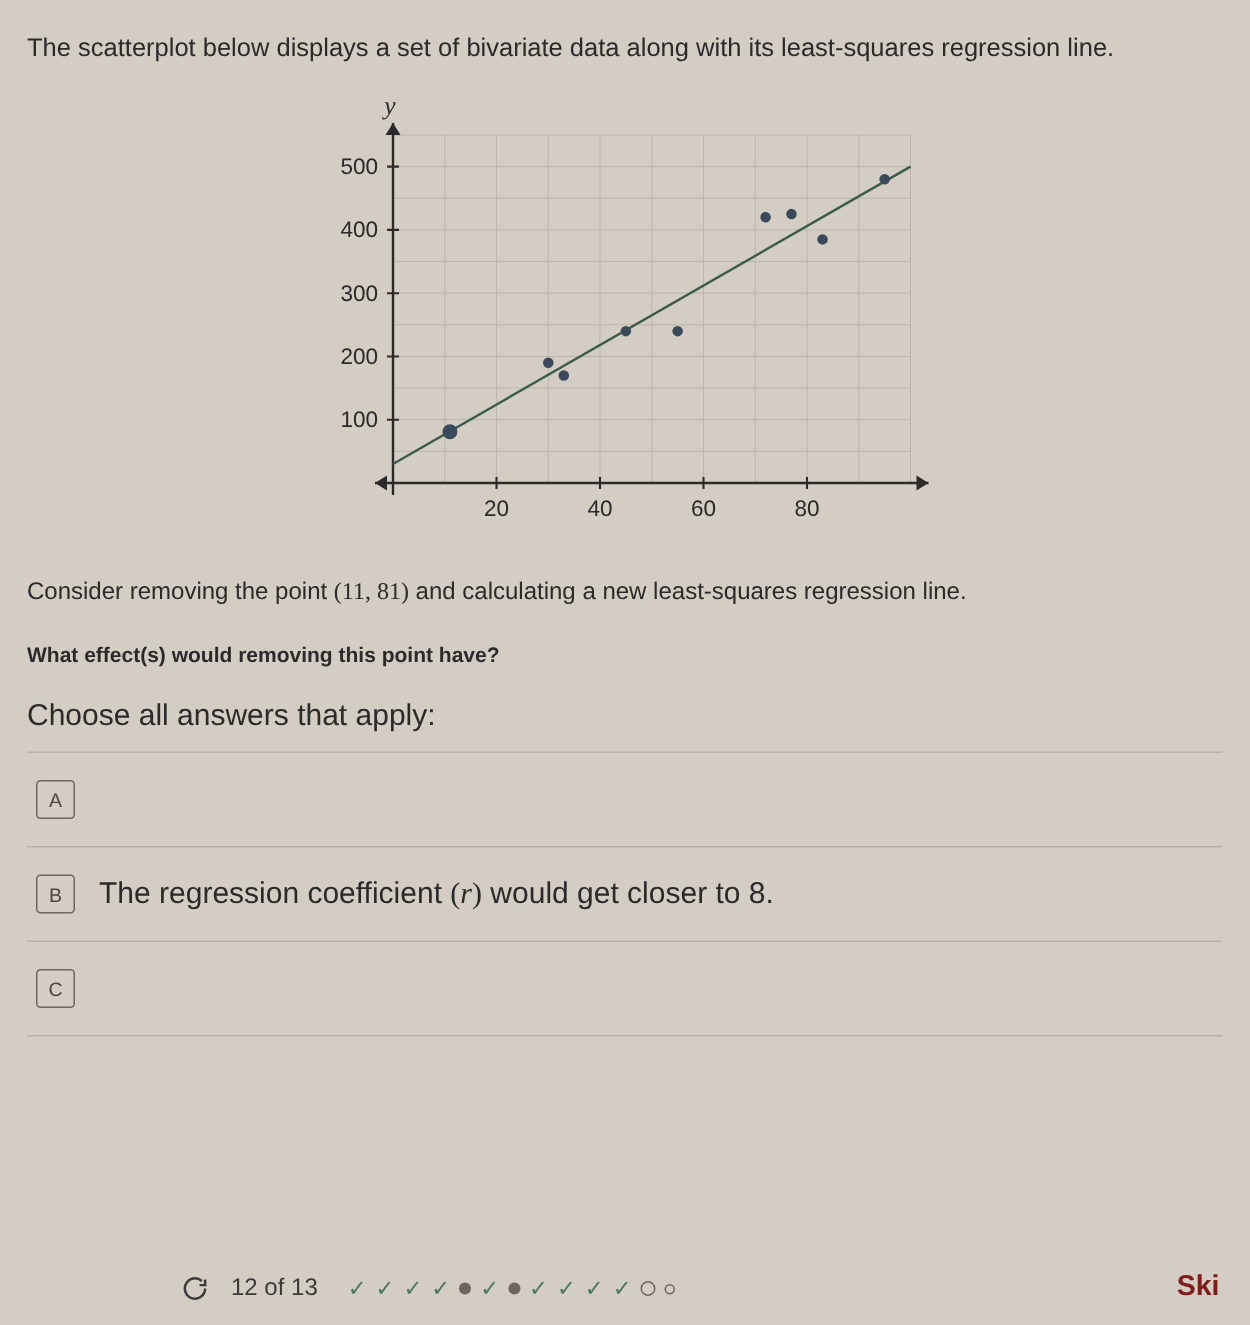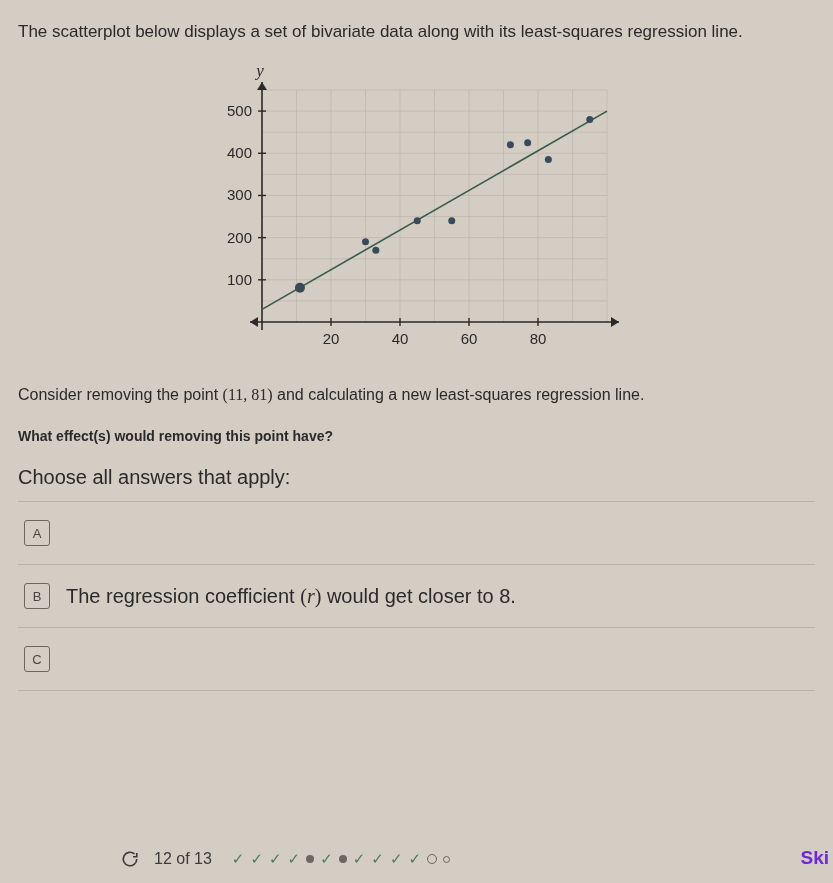--- a/index.html
+++ b/index.html
@@ -79,22 +79,22 @@
       display: inline-flex; align-items: center; justify-content: center;
       margin-right: 8px;
     }
     .prog-count { font-weight: 400; margin-right: 14px; }
     .status-icons { display: flex; gap: 6px; align-items: center; }
     .check { color: #4a7a5a; font-size: 15px; }
     .dot { width: 8px; height: 8px; background: #6b6660; border-radius: 50%; display:inline-block; }
     .circ { width: 10px; height: 10px; border: 1.5px solid #6b6660; border-radius: 50%; display:inline-block; }
     .circ.small { width: 7px; height: 7px; }
     .ski {
-      position: absolute; right: 4px; bottom: 14px;
-      font-size: 19px; color: #6d28d9; font-weight: 600;
+      position: absolute; right: 20px; bottom: 14px;
+      font-size: 19px; color: #7f1d1d; font-weight: 600;
     }
   </style>
 </head>
 <body>
 
 <div class="question-intro">The scatterplot below displays a set of bivariate data along with its least-squares regression line.</div>
 
 <div class="chart-wrap">
   <svg class="chart" width="420" height="300" viewBox="0 0 420 300">
     <g id="chart-g">

